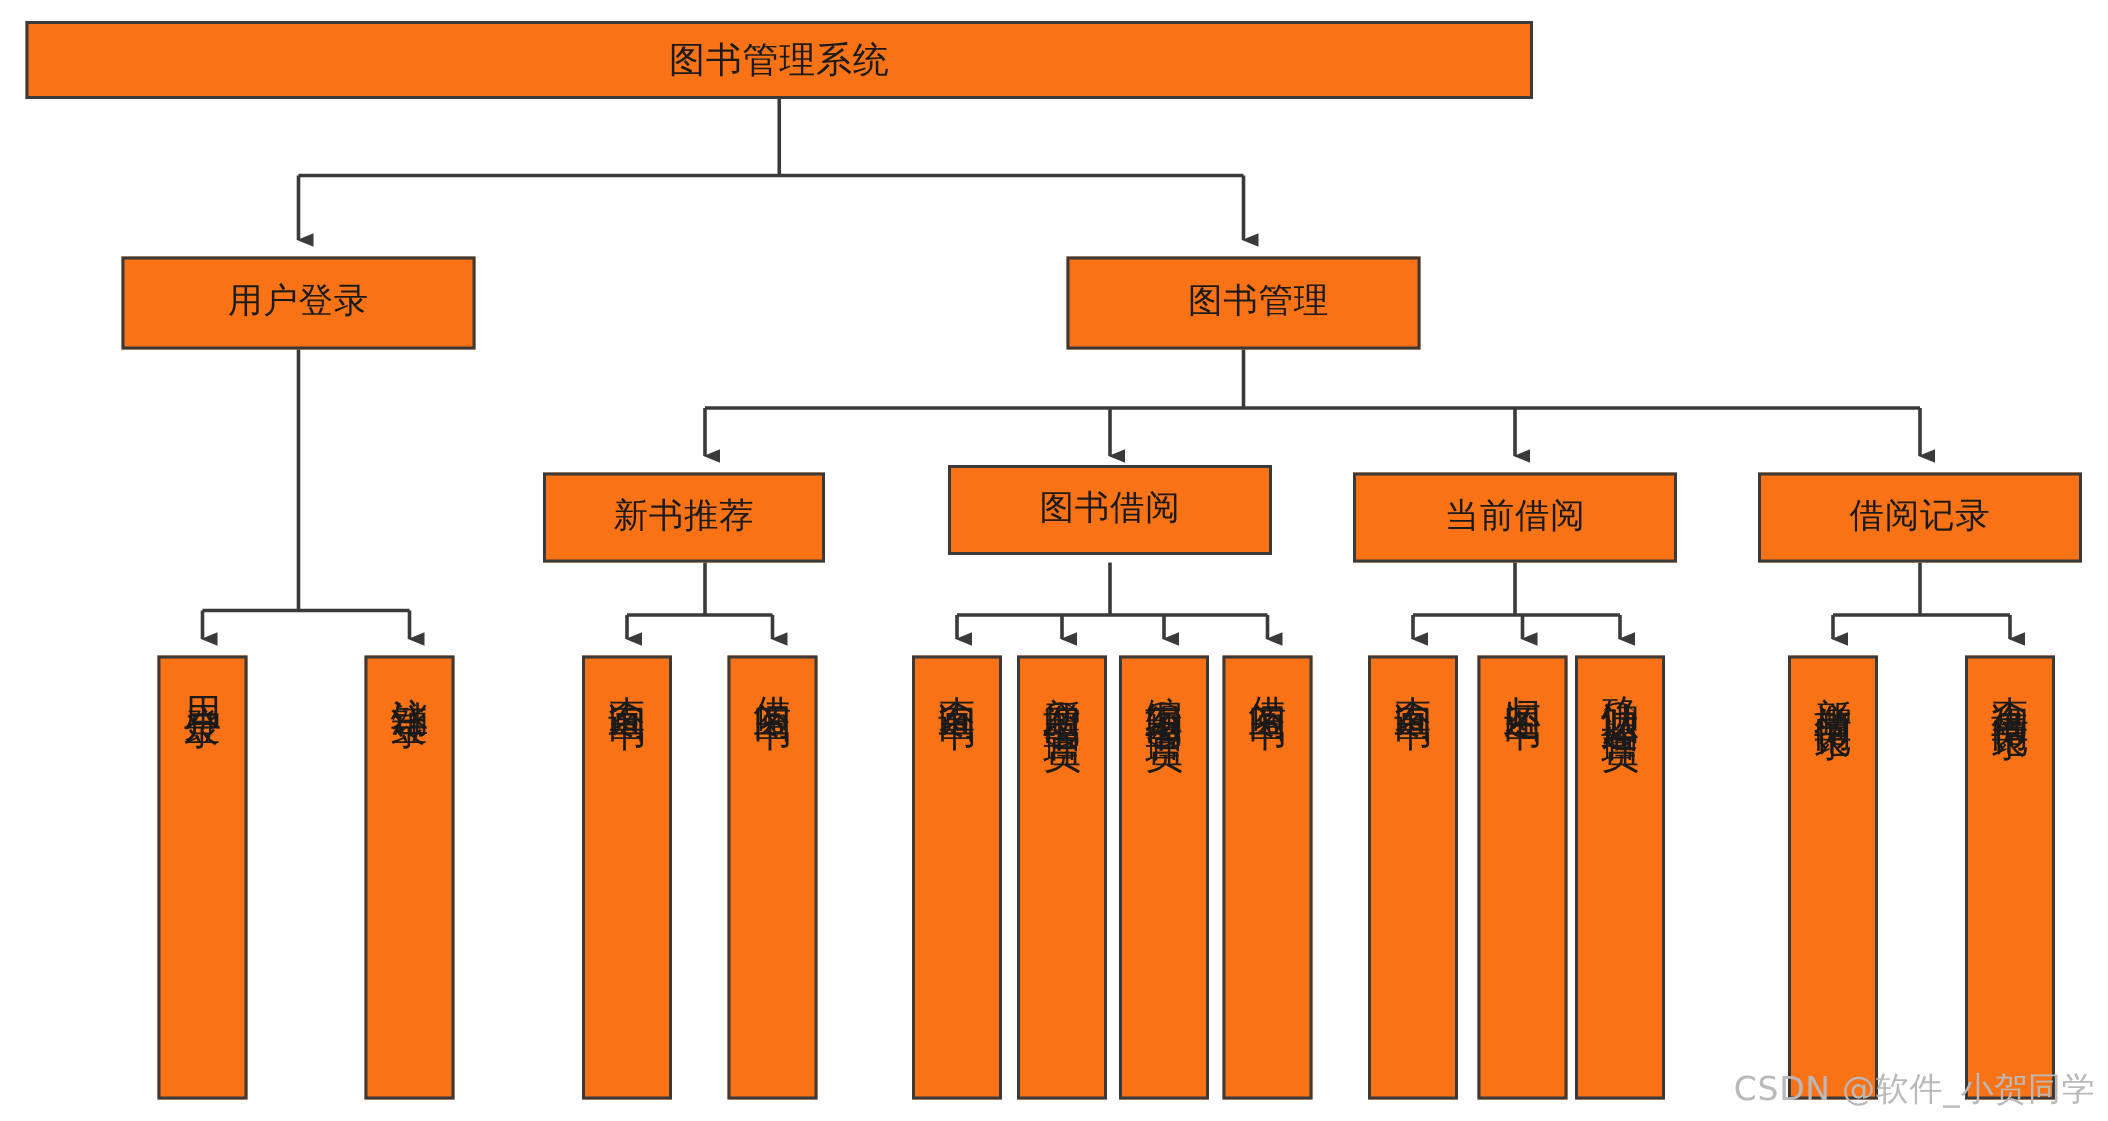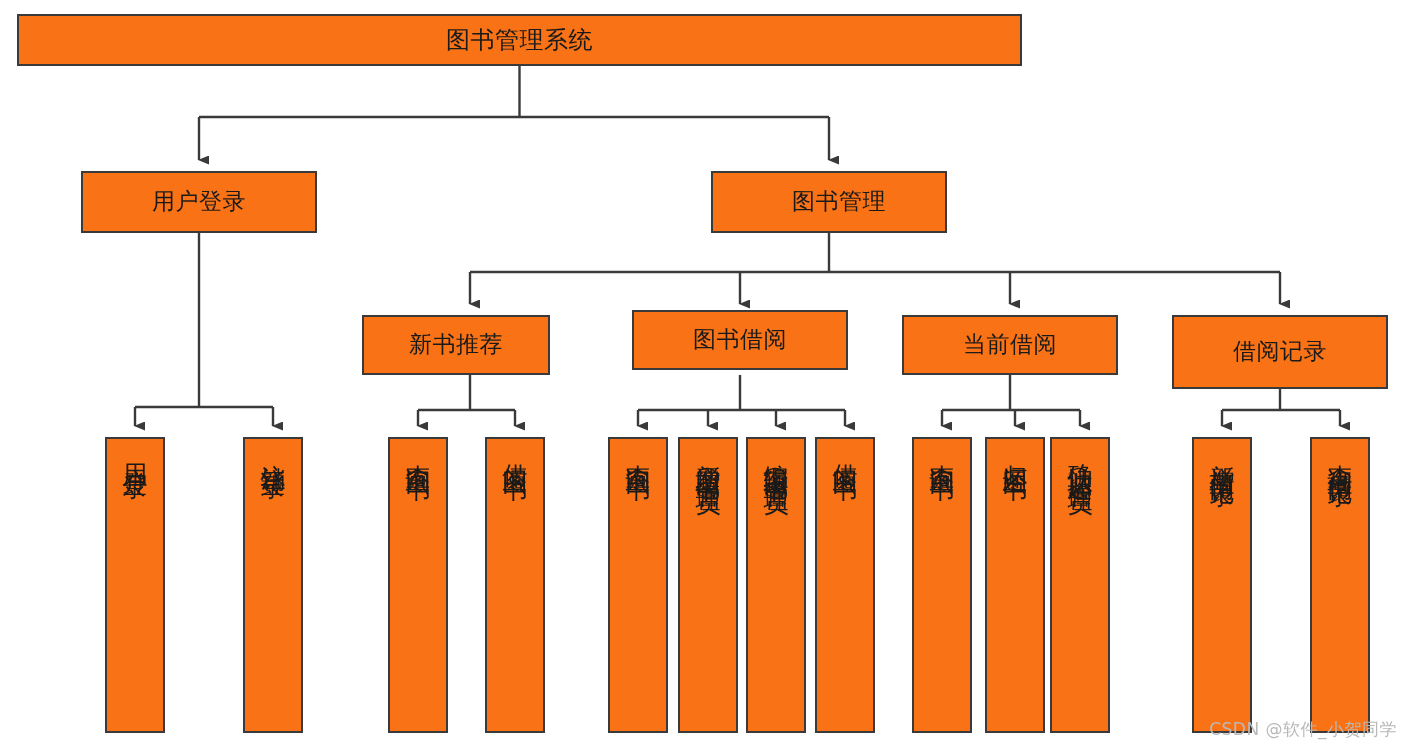--- a/index.html
+++ b/index.html
@@ -57,21 +57,21 @@
     letter-spacing: 4px;
     line-height: 1;
   }
   .node.root .label {
     font-size: 24px;
   }
   #watermark {
     position: absolute;
     right: 8px;
     bottom: 6px;
-    font-size: 17px;
+    font-size: 22px;
     color: #b9b9b9;
     letter-spacing: 0.5px;
     white-space: pre;
   }
 </style>
 </head>
 <body>
 
 <div id="canvas">
   <svg id="wires" viewBox="0 0 1405 747">
@@ -129,21 +129,21 @@
       </div>
       <div class="node horizontal" style="left: 362px; top: 315px; width: 188px; height: 60px; border-color: rgb(58, 58, 58);">
         <span class="label" style="color: rgb(26, 26, 26);">新书推荐</span>
       </div>
       <div class="node horizontal" style="left: 632px; top: 310px; width: 216px; height: 60px; border-color: rgb(58, 58, 58);">
         <span class="label" style="color: rgb(26, 26, 26);">图书借阅</span>
       </div>
       <div class="node horizontal" style="left: 902px; top: 315px; width: 216px; height: 60px; border-color: rgb(58, 58, 58);">
         <span class="label" style="color: rgb(26, 26, 26);">当前借阅</span>
       </div>
-      <div class="node horizontal" style="left: 1172px; top: 315px; width: 216px; height: 74px; border-color: rgb(58, 58, 58);">
+      <div class="node horizontal" style="left: 1172px; top: 315px; width: 216px; height: 60px; border-color: rgb(58, 58, 58);">
         <span class="label" style="color: rgb(26, 26, 26);">借阅记录</span>
       </div>
       <div class="node vertical" style="left: 105px; top: 437px; width: 60px; height: 296px; border-color: rgb(58, 58, 58);">
         <span class="label" style="color: rgb(26, 26, 26);">用户登录</span>
       </div>
       <div class="node vertical" style="left: 243px; top: 437px; width: 60px; height: 296px; border-color: rgb(58, 58, 58);">
         <span class="label" style="color: rgb(26, 26, 26);">注销登录</span>
       </div>
       <div class="node vertical" style="left: 388px; top: 437px; width: 60px; height: 296px; border-color: rgb(58, 58, 58);">
         <span class="label" style="color: rgb(26, 26, 26);">查询图书</span>

